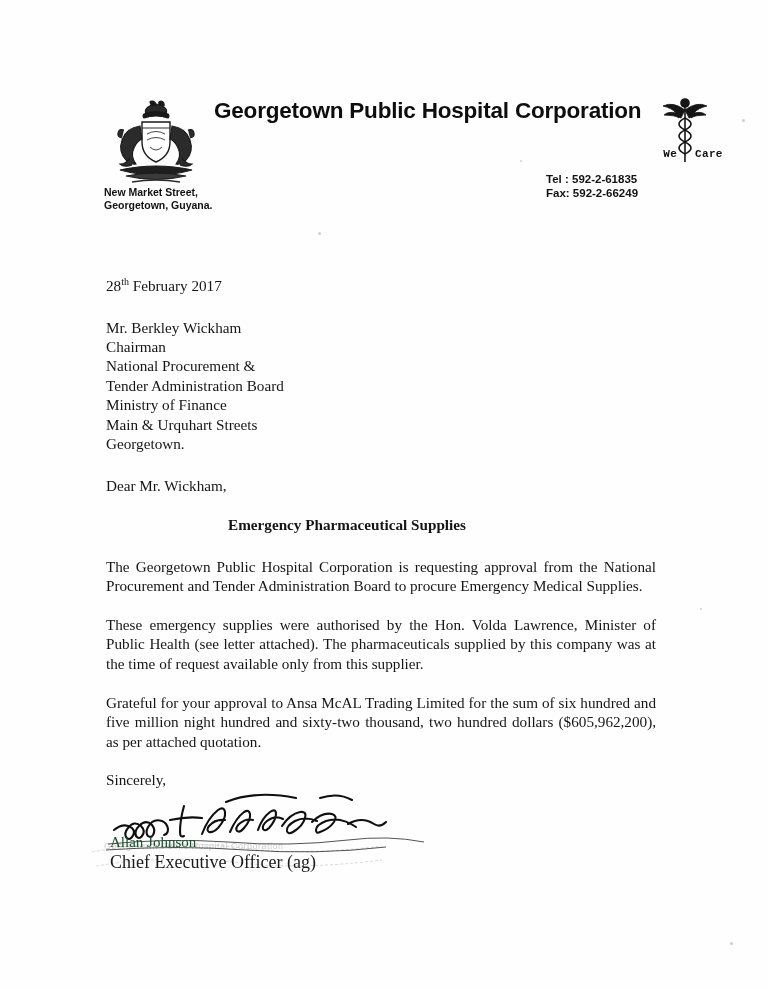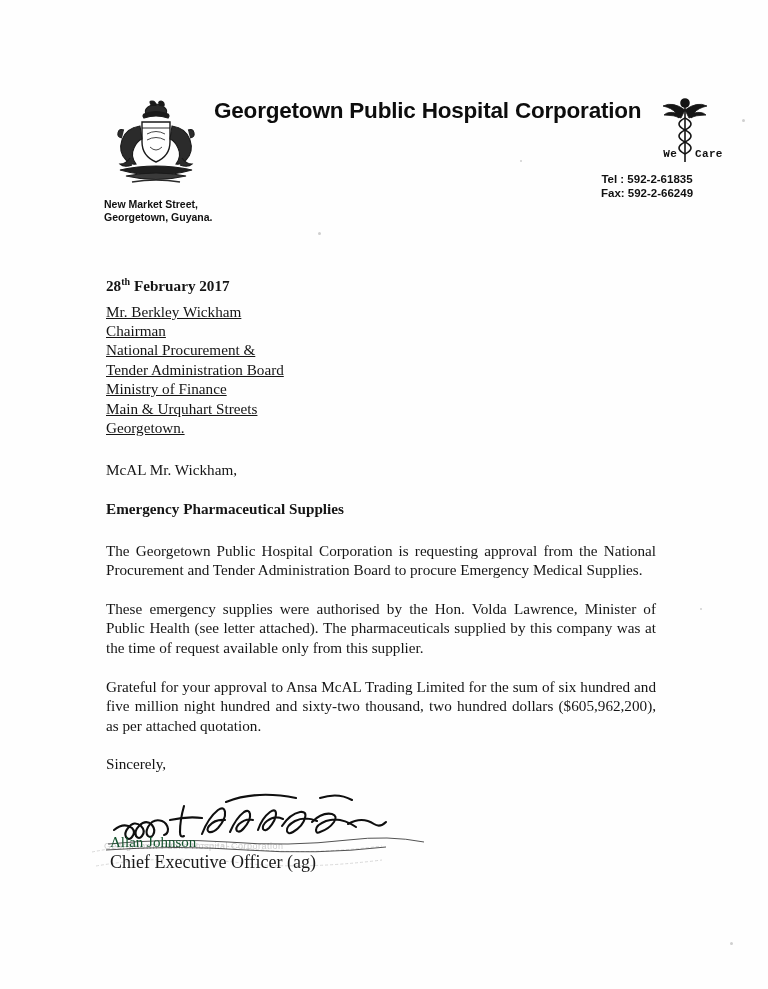--- a/index.html
+++ b/index.html
@@ -69,71 +69,71 @@
     font-family: Liberation Mono, monospace;
     font-weight: bold;
     font-size: 11px;
     color: #111;
     letter-spacing: 0.3px;
   }
   .we-care .gap { display: inline-block; width: 18px; }
 
   .contact {
     position: absolute;
-    left: 560px;
+    left: 546px;
     top: 80px;
     width: 174px;
-    text-align: center;
+    text-align: left;
     font-family: "Liberation Sans", sans-serif;
     font-weight: bold;
     font-size: 11.5px;
     line-height: 14px;
     color: #111;
   }
 
   .address {
     position: absolute;
     left: 104px;
     top: 94px;
     font-family: "Liberation Sans", sans-serif;
     font-weight: bold;
     font-size: 10.5px;
     line-height: 12.5px;
     color: #111;
-    margin-top: 12px;
   }
 
   
   .body-block {
     position: absolute;
     left: 106px;
     top: 272px;
     width: 562px;
     font-size: 15.2px;
     line-height: 19.6px;
     color: #151515;
   }
 
   .date {
-    font-weight: bold;
-    margin-bottom: 6px;
+    font-weight: normal;
+    margin-bottom: 22px;
   }
   .date sup {
     font-size: 0.66em;
     vertical-align: super;
   }
 
   .recipient {
     margin-bottom: 22px;
   }
-  .recipient div { line-height: 19.4px; text-decoration: underline; }
+  .recipient div { line-height: 19.4px; }
 
   .salutation { margin-bottom: 20px; }
 
   .subject {
+    text-align: center;
     font-weight: bold;
     margin: 0 0 22px 0;
     padding-right: 80px;
   }
 
   p.para {
     margin: 0 12px 19px 0;
     text-align: justify;
   }
 
@@ -272,21 +272,21 @@
     <div class="recipient">
       <div>Mr. Berkley Wickham</div>
       <div>Chairman</div>
       <div>National Procurement &amp;</div>
       <div>Tender Administration Board</div>
       <div>Ministry of Finance</div>
       <div>Main &amp; Urquhart Streets</div>
       <div>Georgetown.</div>
     </div>
 
-    <div class="salutation">McAL Mr. Wickham,</div>
+    <div class="salutation">Dear Mr. Wickham,</div>
 
     <div class="subject">Emergency Pharmaceutical Supplies</div>
 
     <p class="para">The Georgetown Public Hospital Corporation is requesting approval from the National Procurement and Tender Administration Board to procure Emergency Medical Supplies.</p>
     <p class="para">These emergency supplies were authorised by the Hon. Volda Lawrence, Minister of Public Health (see letter attached). The pharmaceuticals supplied by this company was at the time of request available only from this supplier.</p>
     <p class="para">Grateful for your approval to Ansa McAL Trading Limited for the sum of six hundred and five million night hundred and sixty-two thousand, two hundred dollars ($605,962,200), as per attached quotation.</p>
 
     <div class="closing">Sincerely,</div>
   </div>
 

